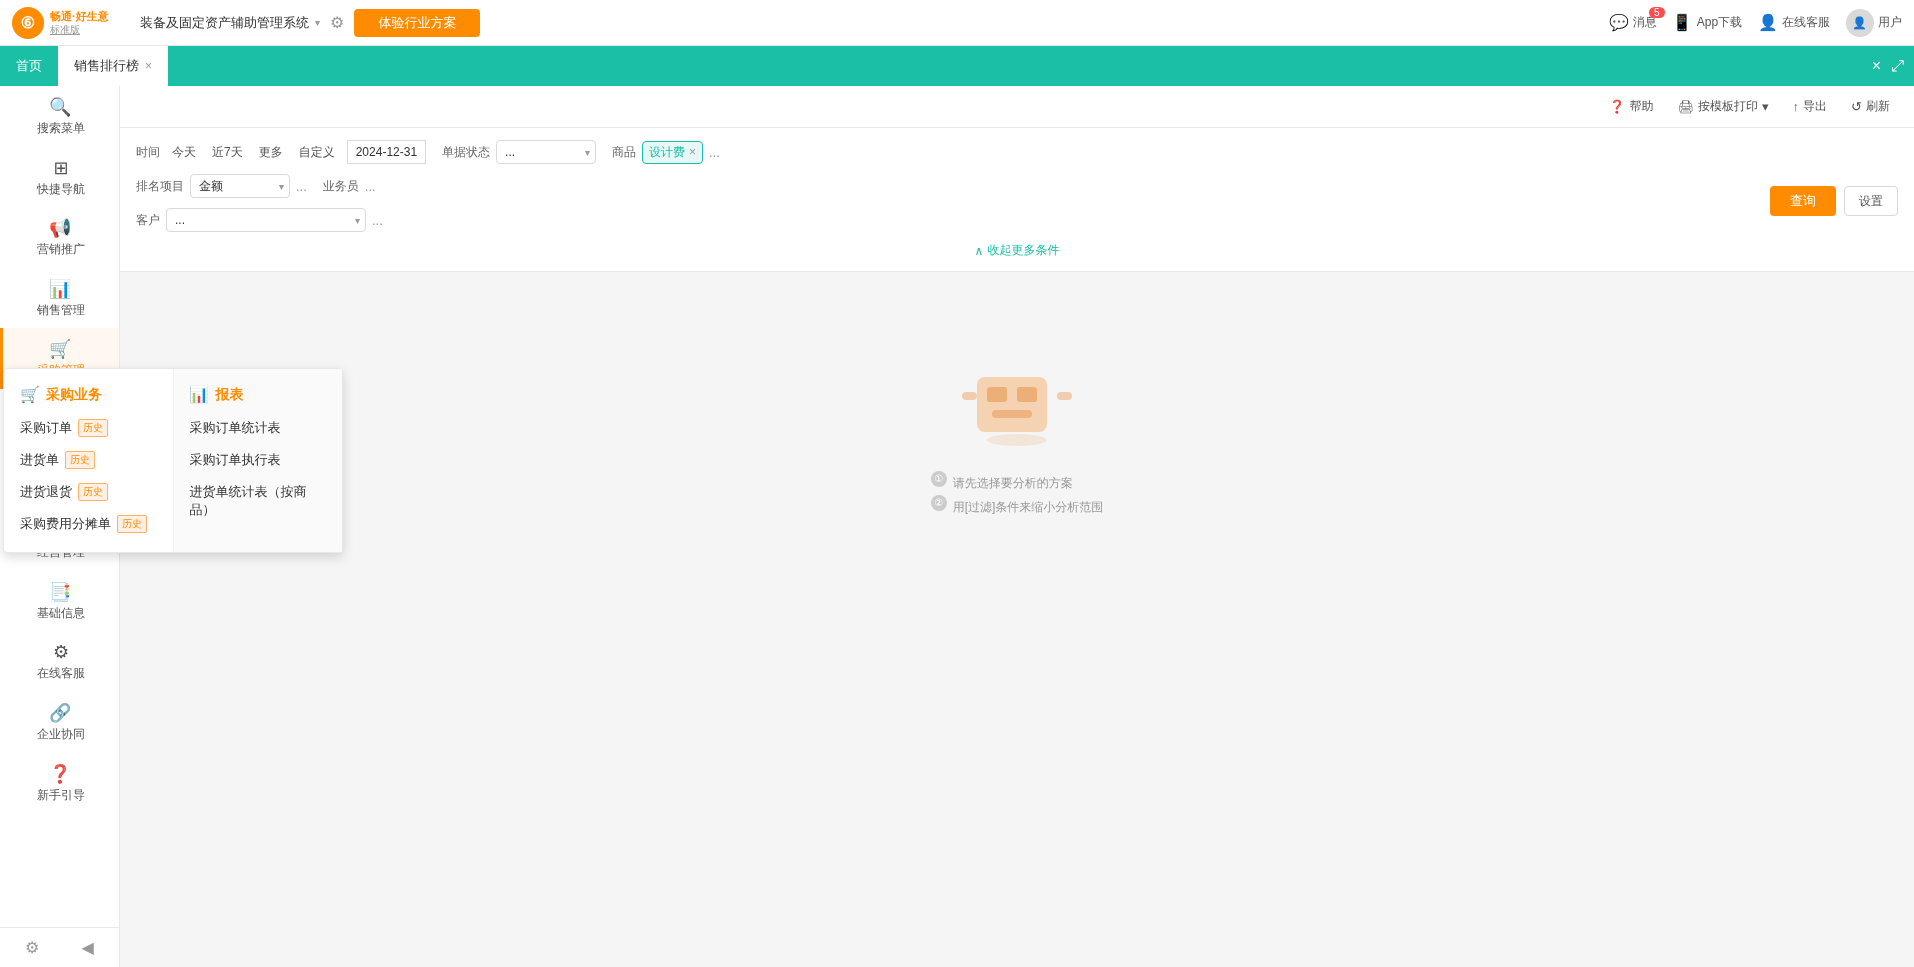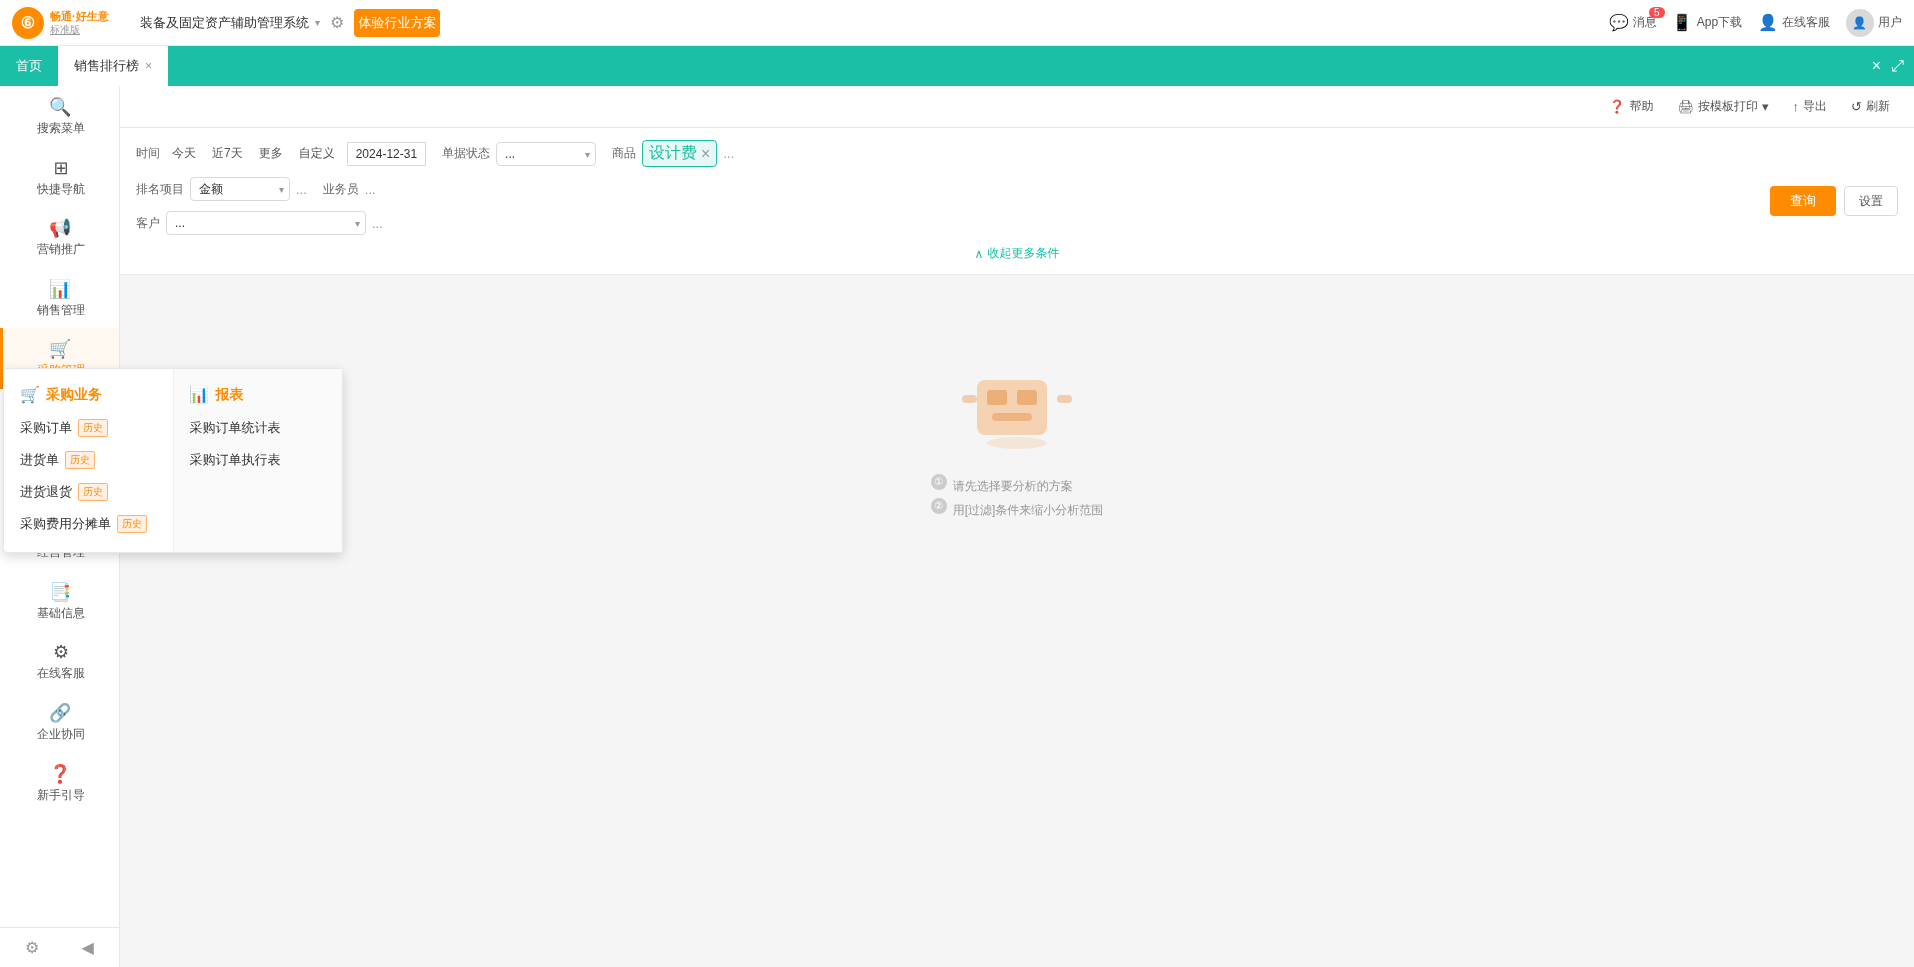--- a/index.html
+++ b/index.html
@@ -37,21 +37,21 @@
     .system-title {
       display: flex; align-items: center; gap: 6px;
       color: #333; font-size: 13px; margin-left: 8px;
     }
     .system-title span { cursor: pointer; }
     .system-title .dropdown-arrow { color: #999; font-size: 10px; }
     .gear-btn { color: #999; cursor: pointer; font-size: 16px; margin-left: 4px; }
     .industry-btn {
       background: #ff8c00;
       color: #fff; border: none; border-radius: 4px;
-      padding: 5px 4px; font-size: 13px; cursor: pointer; margin-left: 10px;
+      padding: 5px 24px; font-size: 13px; cursor: pointer; margin-left: 10px;
     }
 
     .header-right {
       margin-left: auto;
       display: flex; align-items: center; gap: 16px;
     }
     .header-icon-item {
       display: flex; align-items: center; gap: 4px;
       color: #555; cursor: pointer; font-size: 12px;
       position: relative;
@@ -165,21 +165,21 @@
     .time-shortcuts {
       display: flex; align-items: center; gap: 4px; font-size: 12px;
     }
     .time-shortcut {
       padding: 2px 6px; cursor: pointer; color: #555;
       border-radius: 2px;
     }
     .filter-tag {
       display: inline-flex; align-items: center; gap: 4px;
       background: #e6f7f5; border: 1px solid #1abfa5;
-      border-radius: 4px; padding: 2px 6px; font-size: 16px; color: #1abfa5;
+      border-radius: 4px; padding: 2px 6px; font-size: 12px; color: #1abfa5;
     }
     .filter-tag .remove { cursor: pointer; color: #999; }
     .filter-dots { color: #999; cursor: pointer; }
     .collapse-row {
       text-align: center; margin-top: 4px;
     }
     .collapse-btn {
       color: #1abfa5; cursor: pointer; font-size: 12px;
       display: inline-flex; align-items: center; gap: 4px;
     }
@@ -376,20 +376,23 @@
         <div class="dropdown-col" style="background:#fafafa;">
           <div class="dropdown-col-header">
             <span class="col-icon">📊</span>
             <span>报表</span>
           </div>
           <div class="dropdown-item">
             <span>采购订单统计表</span>
           </div>
           <div class="dropdown-item">
             <span>采购订单执行表</span>
+          </div>
+          <div class="dropdown-item">
+            <span>进货单统计表（按商品）</span>
           </div>
         </div>
       </div>
     </div>
 
     <div class="sidebar-item">
       <span class="si-icon">📦</span>
       <span class="si-label">库存核算</span>
     </div>
     <div class="sidebar-item">

